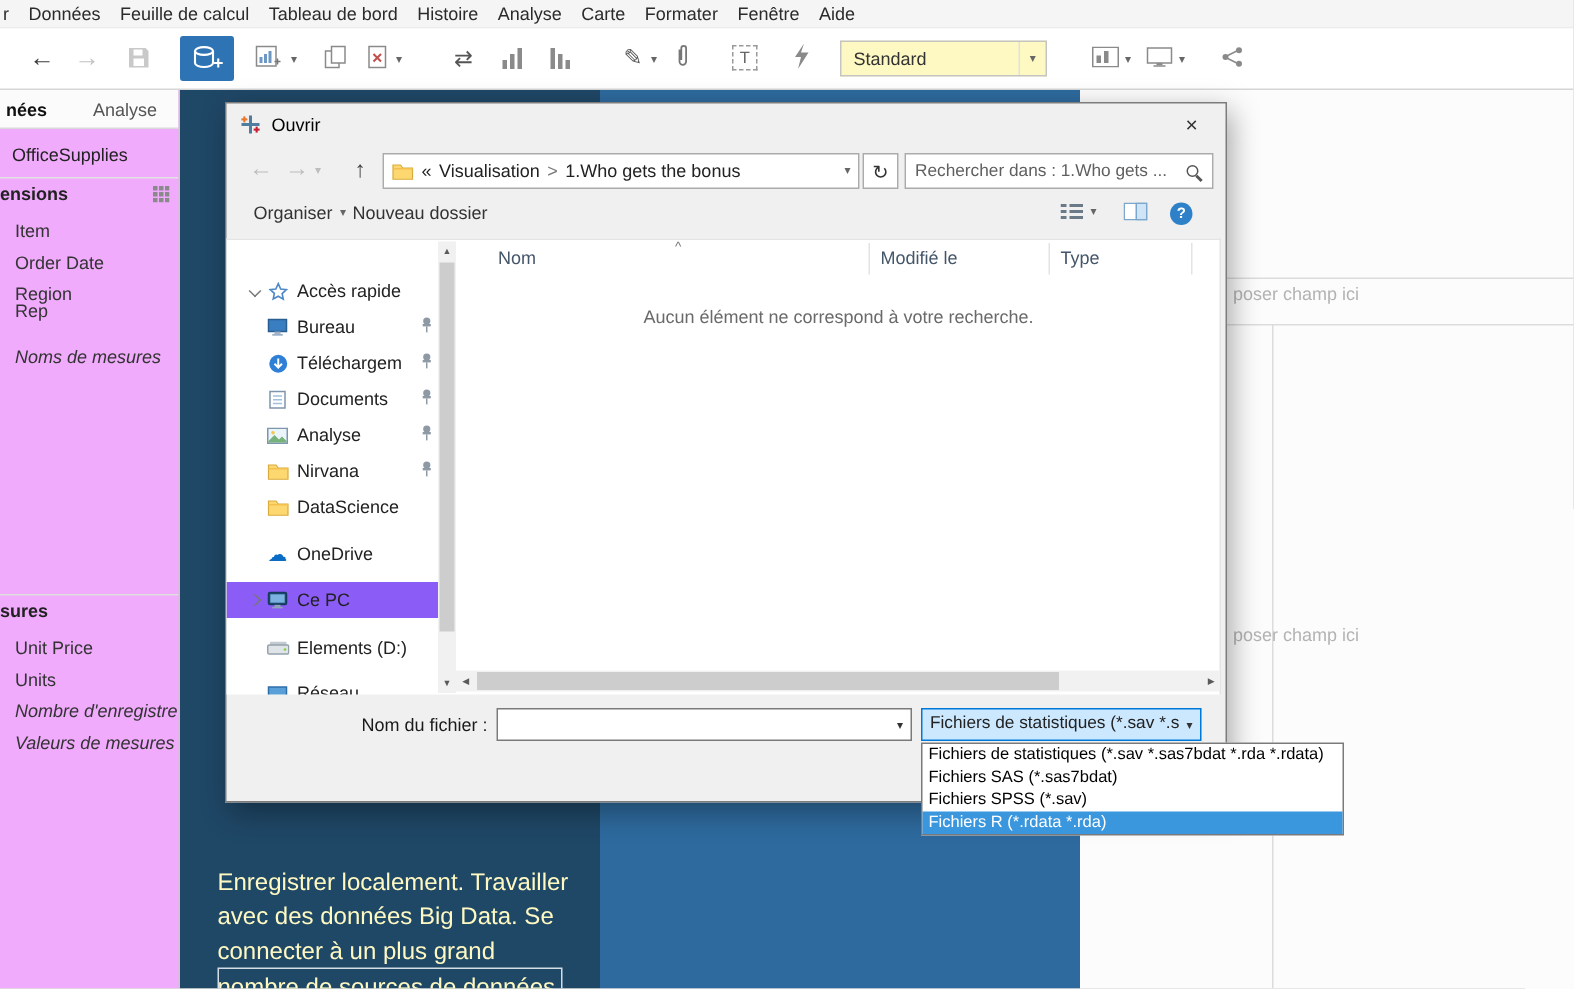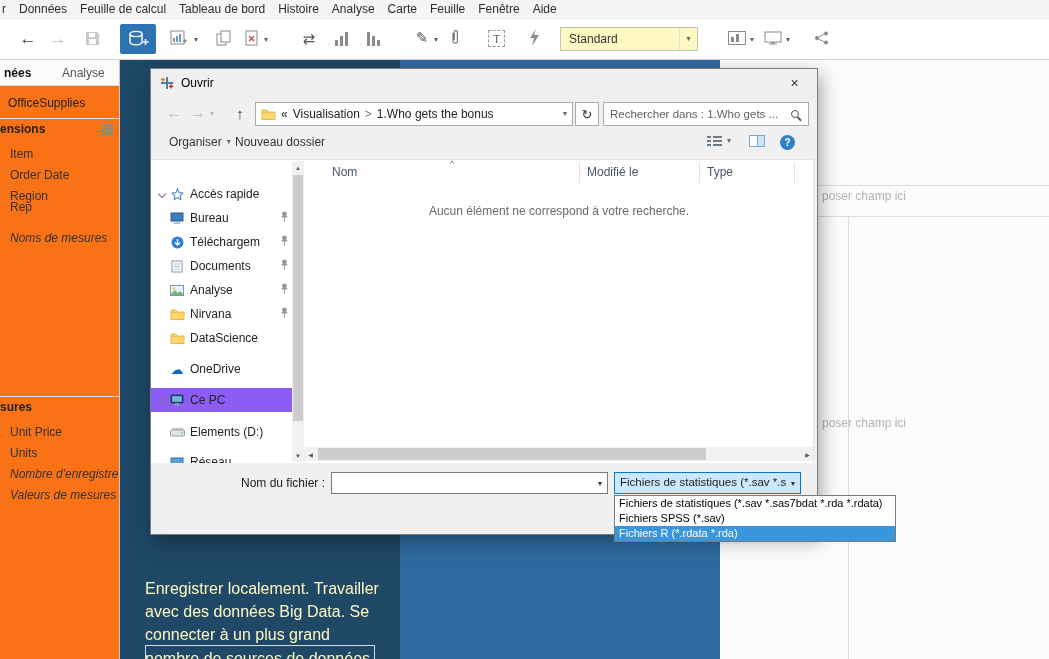--- a/index.html
+++ b/index.html
@@ -20,21 +20,21 @@
   .caret{font-size:8px;color:#666;line-height:1}
   .ds-btn{position:absolute;left:120px;top:5px;width:36px;height:30px;background:#2e74b5;border-radius:2px;
           display:flex;align-items:center;justify-content:center}
   .combo-std{position:absolute;left:560px;top:8px;width:138px;height:24px;border:1px solid #c4c4c4;
              background:#fef9c3;display:flex;align-items:center}
   .combo-std .lbl{flex:1;padding:0 8px;color:#333}
   .combo-std .cbtn{width:18px;align-self:stretch;border-left:1px solid #e0e0e0;display:flex;align-items:center;justify-content:center}
   .tboxT{width:17px;height:17px;border:1px dashed #9a9a9a;color:#666;font-size:11px}
 
   
-  .sidebar{position:absolute;left:0;top:60px;width:120px;height:599px;background:#f97316;
+  .sidebar{position:absolute;left:0;top:60px;width:120px;height:599px;background:#f0abfc;
            border-right:1px solid #c8c8c8;overflow:hidden}
   .sb-tabs{position:absolute;left:0;top:0;width:100%;height:26px;background:#fbfbfb;border-bottom:1px solid #d9d9d9}
   .sb-tab-a{position:absolute;left:4px;top:6px;font-weight:bold;color:#111}
   .sb-tab-b{position:absolute;left:62px;top:6px;color:#555}
   .ds-row{position:absolute;left:0;top:32px;width:100%;height:24px;padding:4px 0 0 8px;white-space:nowrap}
   .sb-div1{position:absolute;left:0;top:58px;width:100%;height:1px;background:#e2e2e2}
   .sec-h{position:absolute;left:0;font-weight:bold;color:#222;white-space:nowrap}
   .prow{position:absolute;left:0;width:120px;height:21px;padding:3px 0 0 10px;white-space:nowrap;overflow:hidden;color:#333}
   .ital{font-style:italic}
   .sb-div2{position:absolute;left:0;top:336px;width:100%;height:1px;background:#dedede}
@@ -62,21 +62,21 @@
         display:flex;align-items:center;padding:0 5px;gap:5px;white-space:nowrap;overflow:hidden}
   .addr .sep{color:#777}
   .refresh{position:absolute;left:424px;top:33px;width:24px;height:24px;background:#fff;border:1px solid #ababab;font-size:13px;color:#333}
   .search{position:absolute;left:452px;top:33px;width:206px;height:24px;background:#fff;border:1px solid #ababab;
           padding:5px 24px 0 6px;color:#5f5f5f;font-size:11.5px;white-space:nowrap;overflow:hidden}
   .mag{position:absolute;right:9px;top:7px;width:8px;height:8px;border:1.5px solid #555;border-radius:50%}
   .mag::after{content:"";position:absolute;width:5px;height:1.5px;background:#555;right:-4px;bottom:-2px;transform:rotate(45deg)}
   .cmd{position:absolute;top:66px;display:flex;align-items:center;gap:5px;color:#333}
   .dlg-body{position:absolute;left:0;top:90px;width:663px;height:304px;background:#fff;
             border-top:1px solid #e4e4e4;border-right:1px solid #e4e4e4;overflow:hidden}
-  .trow{position:absolute;left:0;width:141px;height:24px;display:flex;align-items:center;padding-left:6px}
+  .trow{position:absolute;left:0;width:141px;height:24px;display:flex;align-items:center;padding-left:14px}
   .trow.sel{background:#8b5cf6}
   .chev{width:11px;height:10px;position:relative;flex:none}
   .chev.down::before,.chev.right::before{content:"";position:absolute;top:2px;left:2px;width:5px;height:5px;
         border-right:1.2px solid #777;border-bottom:1.2px solid #777}
   .chev.down::before{transform:rotate(45deg)}
   .chev.right::before{transform:rotate(-45deg)}
   .tic{width:18px;display:flex;justify-content:center;margin-right:4px;flex:none}
   .tlabel{flex:1;white-space:nowrap;overflow:hidden}
   .pin{margin-right:3px;flex:none}
   .vscroll{position:absolute;left:141px;top:1px;width:12px;height:301px;background:#f1f1f1}
@@ -107,21 +107,21 @@
 <div class="frame">
 
   <div class="menubar">
     <span class="mi">r</span>
     <span class="mi">Données</span>
     <span class="mi">Feuille de calcul</span>
     <span class="mi">Tableau de bord</span>
     <span class="mi">Histoire</span>
     <span class="mi">Analyse</span>
     <span class="mi">Carte</span>
-    <span class="mi">Feuille</span>
+    <span class="mi">Formater</span>
     <span class="mi">Fenêtre</span>
     <span class="mi">Aide</span>
   </div>
 
   <div class="toolbar">
     <div class="tbtn" style="left:16px;top:8px;width:24px;height:24px;font-size:17px">←</div>
     <div class="tbtn" style="left:46px;top:8px;width:24px;height:24px;font-size:17px;color:#c3c3c3">→</div>
     <div class="tbtn" style="left:84px;top:11px">
       <svg width="17" height="17">
           <path d="M2 2h11l2 2v11H2z" fill="#c9c9c9"></path>
@@ -506,18 +506,19 @@
       <span></span>
       <span class="combo-caret">▾</span>
     </div>
     <div class="ftype-combo">
       <span>Fichiers de statistiques (*.sav *.s</span>
       <span class="combo-caret">▾</span>
     </div>
 
     <div class="ftype-list">
       <div class="opt">Fichiers de statistiques (*.sav *.sas7bdat *.rda *.rdata)</div>
+      <div class="opt">Fichiers SAS (*.sas7bdat)</div>
       <div class="opt">Fichiers SPSS (*.sav)</div>
       <div class="opt hl">Fichiers R (*.rdata *.rda)</div>
     </div>
   </div>
 
 </div>
 
 </body></html>

